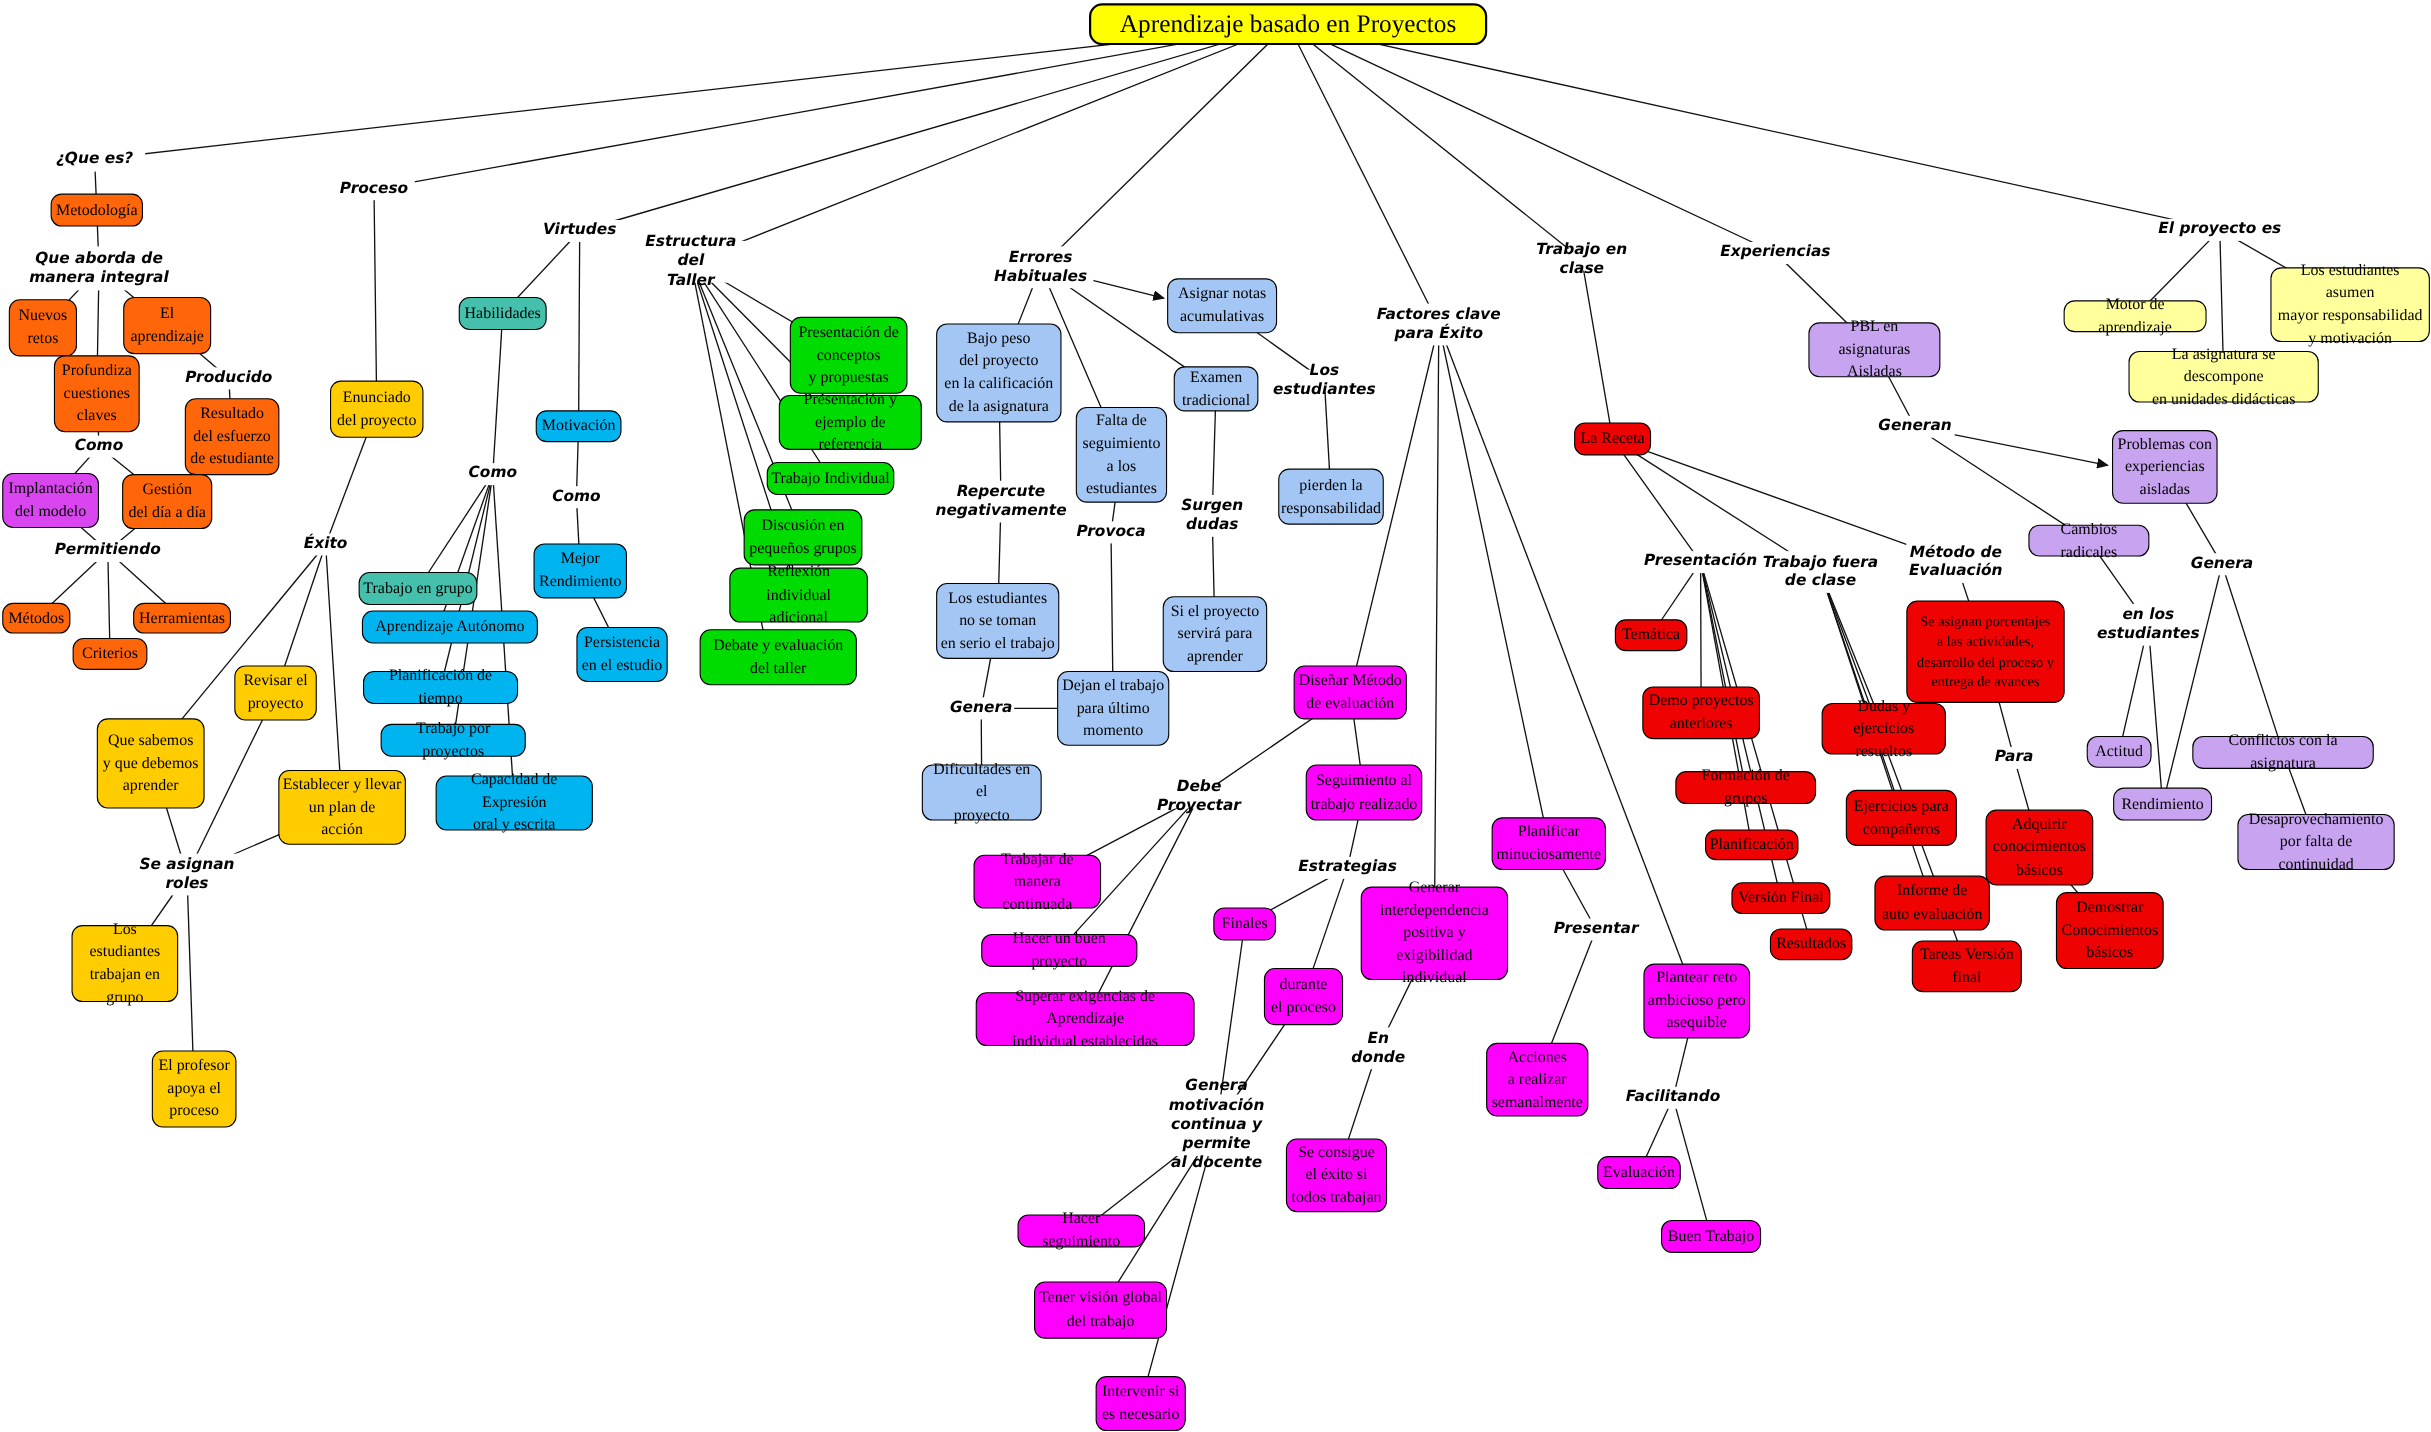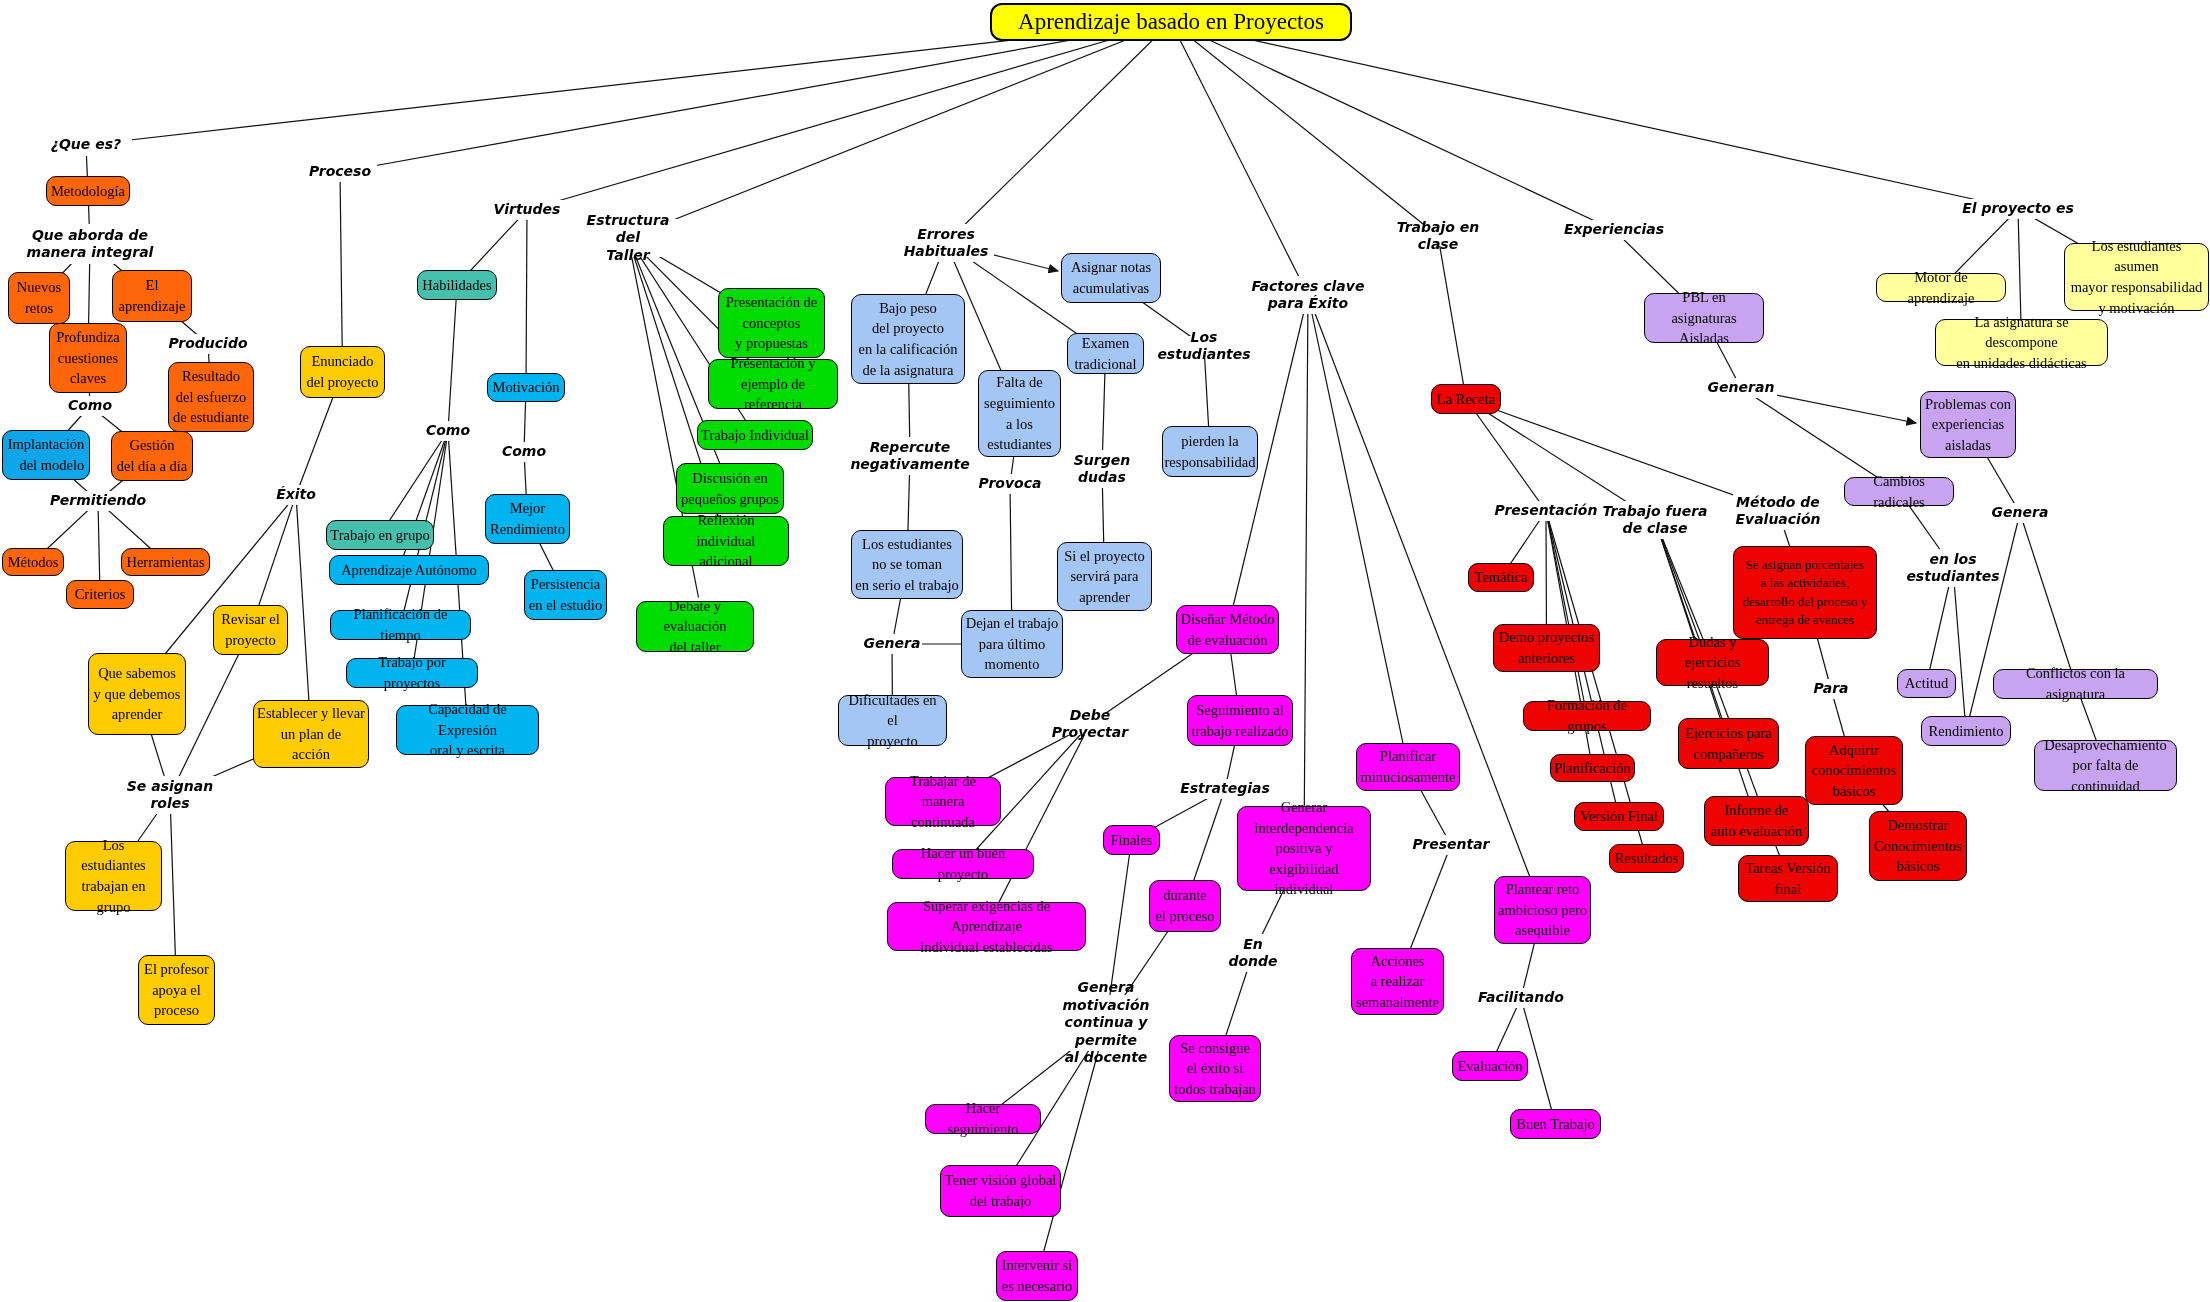--- a/index.html
+++ b/index.html
@@ -159,21 +159,21 @@
     <div class="node" style="left: 112px; top: 270px; width: 80px; height: 52px; background: rgb(255, 102, 9);">El
 aprendizaje</div>
     <div class="node" style="left: 49px; top: 323px; width: 78px; height: 70px; background: rgb(255, 102, 9);">Profundiza
 cuestiones
 claves</div>
     <div class="label" style="left: 165px; top: 334px; width: 86px; height: 20px;">Producido</div>
     <div class="node" style="left: 168px; top: 362px; width: 86px; height: 70px; background: rgb(255, 102, 9);">Resultado
 del esfuerzo
 de estudiante</div>
     <div class="label" style="left: 64px; top: 396px; width: 52px; height: 20px;">Como</div>
-    <div class="node" style="left: 2px; top: 430px; width: 88px; height: 50px; background: #0ea5e9; text-align: right;">Implantación
+    <div class="node" style="left: 2px; top: 430px; width: 88px; height: 50px; background: #d946ef;">Implantación
 del modelo</div>
     <div class="node" style="left: 111px; top: 431px; width: 82px; height: 50px; background: rgb(255, 102, 9);">Gestión
 del día a día</div>
     <div class="label" style="left: 52px; top: 491px; width: 92px; height: 20px;">Permitiendo</div>
     <div class="node" style="left: 2px; top: 548px; width: 62px; height: 28px; background: rgb(255, 102, 9);">Métodos</div>
     <div class="node" style="left: 121px; top: 548px; width: 89px; height: 28px; background: rgb(255, 102, 9);">Herramientas</div>
     <div class="node" style="left: 66px; top: 580px; width: 68px; height: 29px; background: rgb(255, 102, 9);">Criterios</div>
     <div class="label" style="left: 303px; top: 162px; width: 74px; height: 20px;">Proceso</div>
     <div class="node" style="left: 300px; top: 346px; width: 85px; height: 52px; background: rgb(255, 204, 0);">Enunciado
 del proyecto</div>
@@ -214,21 +214,21 @@
     <div class="node" style="left: 718px; top: 288px; width: 107px; height: 70px; background: rgb(0, 220, 0);">Presentación de
 conceptos
 y propuestas</div>
     <div class="node" style="left: 708px; top: 359px; width: 130px; height: 50px; background: rgb(0, 220, 0);">Presentación y
 ejemplo de referencia</div>
     <div class="node" style="left: 697px; top: 420px; width: 116px; height: 30px; background: rgb(0, 220, 0);">Trabajo Individual</div>
     <div class="node" style="left: 676px; top: 463px; width: 108px; height: 51px; background: rgb(0, 220, 0);">Discusión en
 pequeños grupos</div>
     <div class="node" style="left: 663px; top: 516px; width: 126px; height: 50px; background: rgb(0, 220, 0);">Reflexión individual
 adicional</div>
-    <div class="node" style="left: 636px; top: 572px; width: 118px; height: 51px; background: rgb(0, 220, 0); margin-top: 29px;">Debate y evaluación
+    <div class="node" style="left: 636px; top: 572px; width: 143px; height: 51px; background: rgb(0, 220, 0);">Debate y evaluación
 del taller</div>
     <div class="label" style="left: 898px; top: 224px; width: 96px; height: 38px;">Errores
 Habituales</div>
     <div class="node" style="left: 1061px; top: 253px; width: 100px; height: 50px; background: rgb(163, 198, 244);">Asignar notas
 acumulativas</div>
     <div class="node" style="left: 851px; top: 294px; width: 114px; height: 90px; background: rgb(163, 198, 244);">Bajo peso
 del proyecto
 en la calificación
 de la asignatura</div>
     <div class="node" style="left: 1067px; top: 333px; width: 77px; height: 41px; background: rgb(163, 198, 244);">Examen

